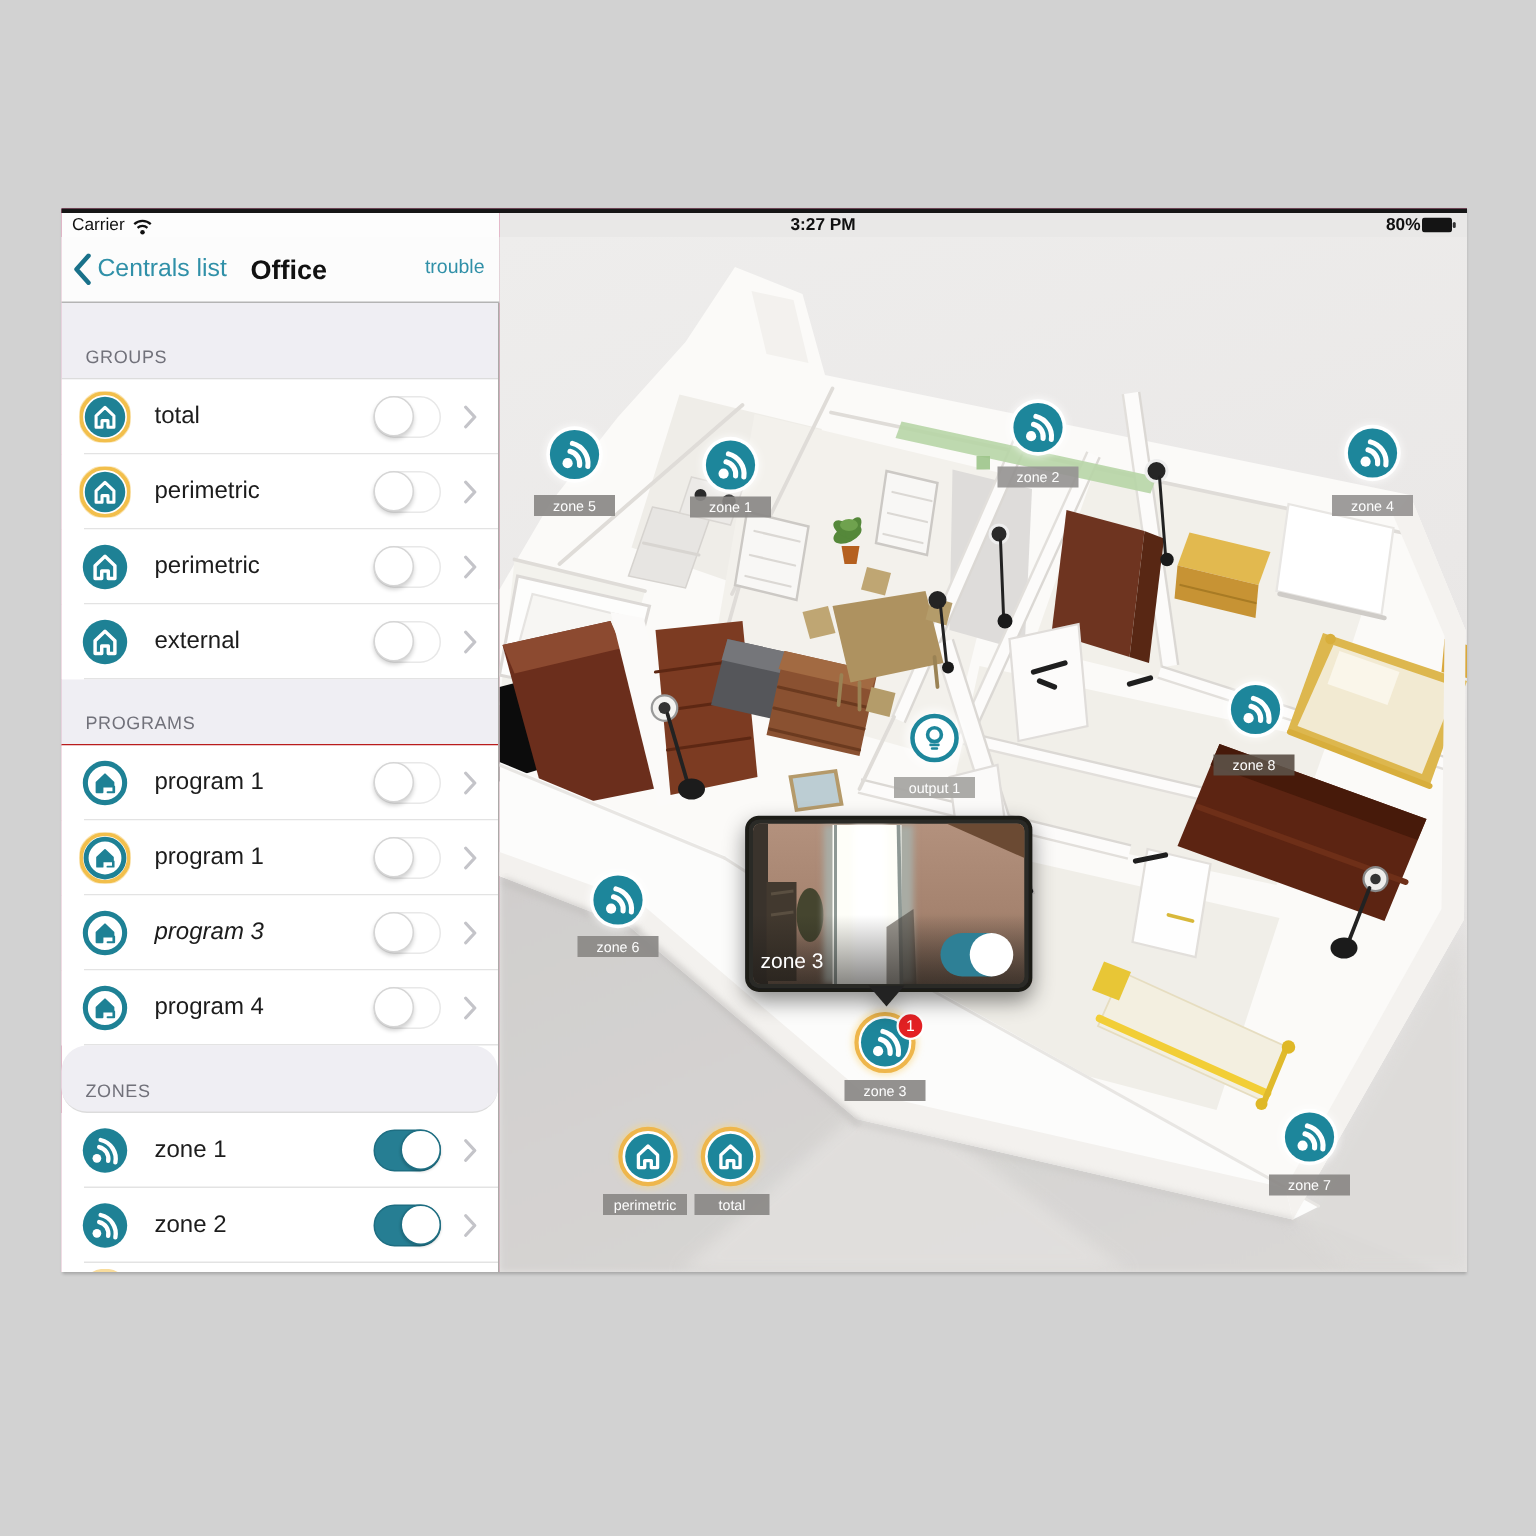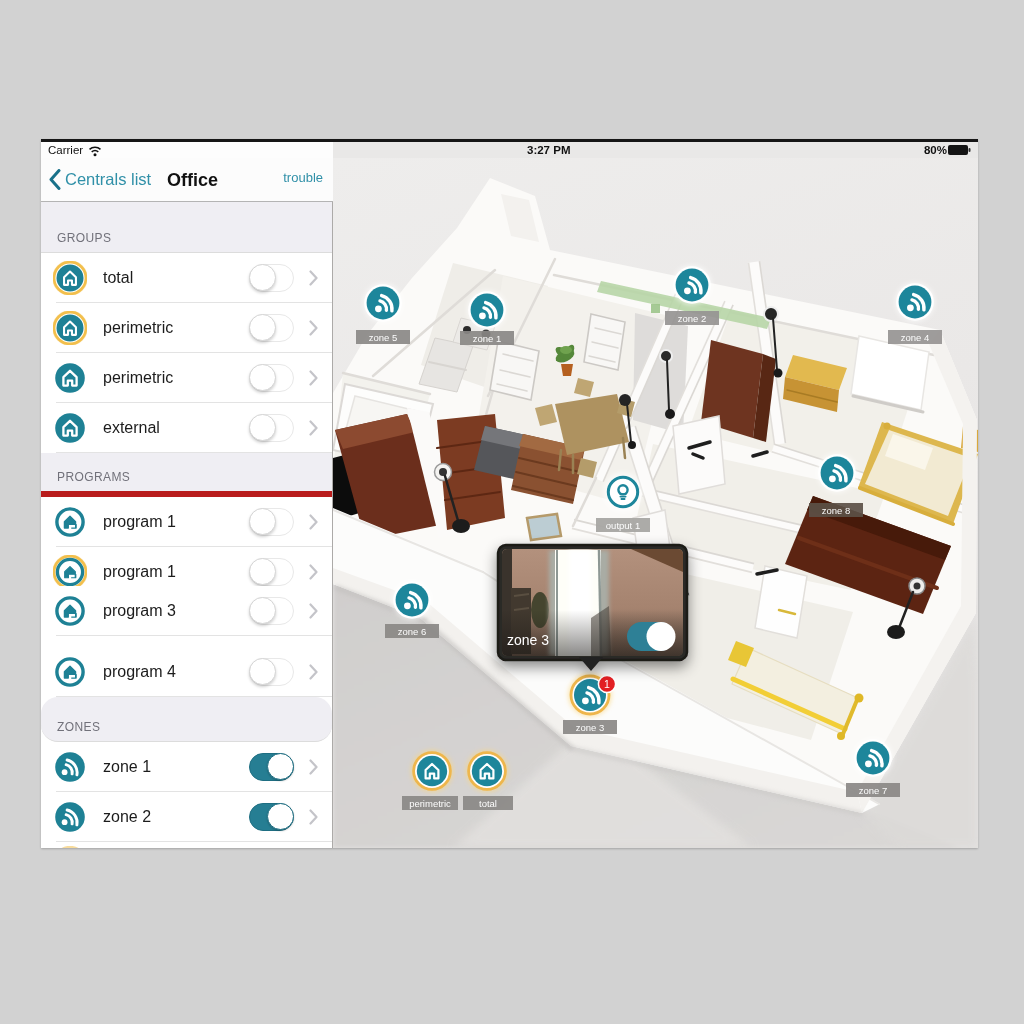--- a/index.html
+++ b/index.html
@@ -131,21 +131,21 @@
         </svg>
         <span class="lbl">external</span>
         <div class="tg">
           <div class="knob"></div>
         </div>
         <svg class="chev" width="9" height="16" viewBox="0 0 9 16">
           <path d="M1.5,1.5 L7.5,8 L1.5,14.5" fill="none" stroke="#c4c4c9" stroke-width="2.2" stroke-linecap="round" stroke-linejoin="round"></path>
         </svg>
         <div class="sep"></div>
       </div>
-  <div class="sect" style="top:295px;height:44px;border-bottom:6px solid #b91c1c;box-sizing:border-box;">
+  <div class="sect" style="top:295px;height:44px;border-bottom:1px solid #b91c1c;box-sizing:border-box;">
         <span>PROGRAMS</span>
       </div>
   <div class="row" style="top:339px;">
         <svg class="ic" width="34" height="34" viewBox="-17 -17 34 34">
           <circle r="13.1" fill="#fff" stroke="#1e8195" stroke-width="3.4"></circle>
           <g transform="scale(0.85)">
             <path d="M 0,-6.8 L 6.6,-0.4 V 7.2 H 2,7.2 V 2.8 H -2 V 7.2 H -6.6 V -0.4 Z" fill="#1e8195" stroke="#1e8195" stroke-width="1.5" stroke-linejoin="round"></path>
           </g>
         </svg>
         <span class="lbl">program 1</span>
@@ -170,21 +170,21 @@
         </svg>
         <span class="lbl">program 1</span>
         <div class="tg">
           <div class="knob"></div>
         </div>
         <svg class="chev" width="9" height="16" viewBox="0 0 9 16">
           <path d="M1.5,1.5 L7.5,8 L1.5,14.5" fill="none" stroke="#c4c4c9" stroke-width="2.2" stroke-linecap="round" stroke-linejoin="round"></path>
         </svg>
         <div class="sep"></div>
       </div>
-  <div class="row" style="top:428px;">
+  <div class="row" style="top:439px;font-style:italic;">
         <svg class="ic" width="34" height="34" viewBox="-17 -17 34 34">
           <circle r="13.1" fill="#fff" stroke="#1e8195" stroke-width="3.4"></circle>
           <g transform="scale(0.85)">
             <path d="M 0,-6.8 L 6.6,-0.4 V 7.2 H 2,7.2 V 2.8 H -2 V 7.2 H -6.6 V -0.4 Z" fill="#1e8195" stroke="#1e8195" stroke-width="1.5" stroke-linejoin="round"></path>
           </g>
         </svg>
         <span class="lbl">program 3</span>
         <div class="tg">
           <div class="knob"></div>
         </div>

